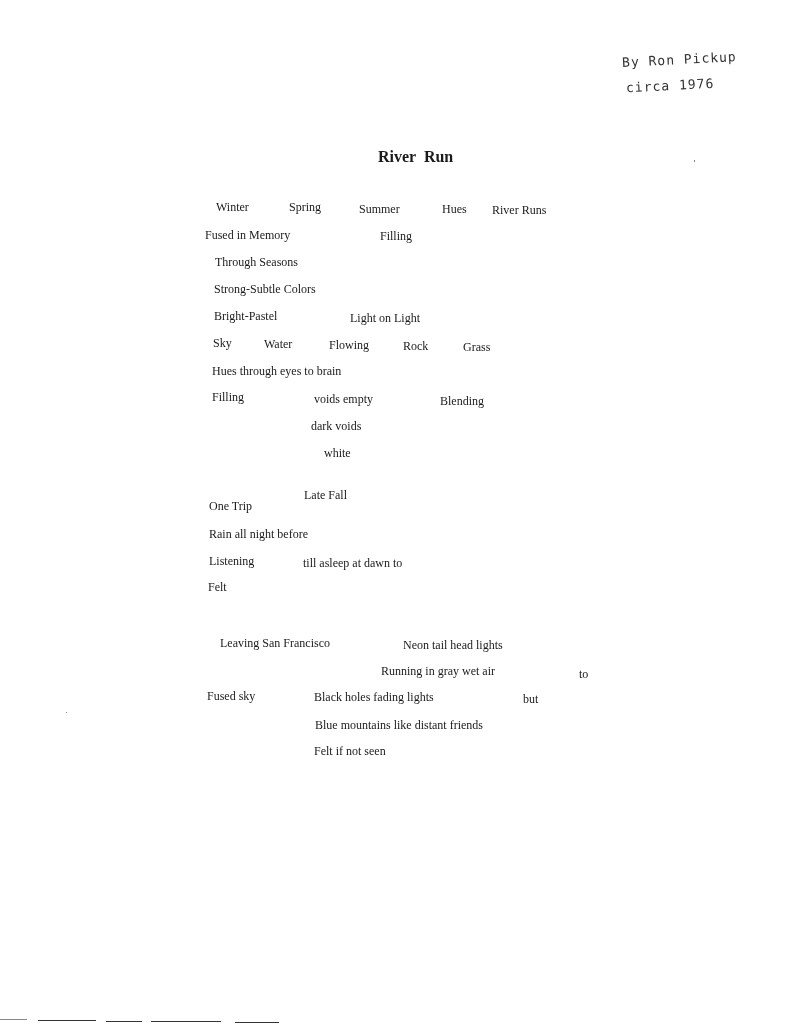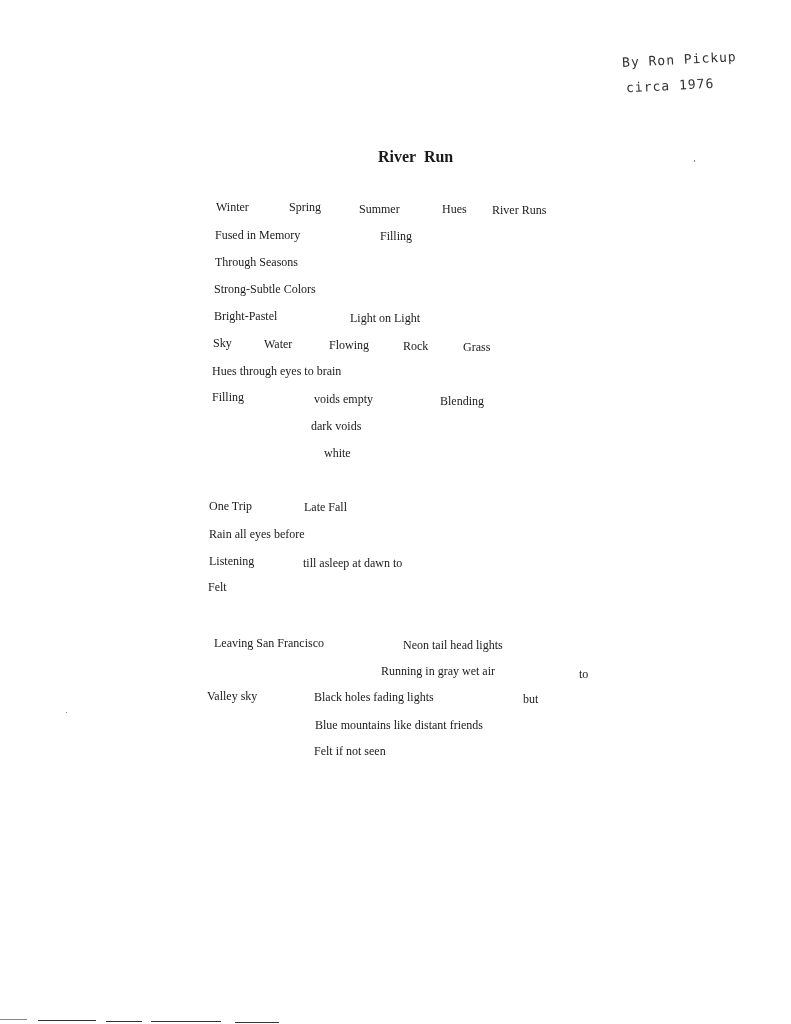--- a/index.html
+++ b/index.html
@@ -20,21 +20,21 @@
 
 <div class="title">River Run</div>
 
 <div>
   <span class="w" style="left:216px;top:200px">Winter</span>
   <span class="w" style="left:289px;top:200px">Spring</span>
   <span class="w" style="left:359px;top:202px">Summer</span>
   <span class="w" style="left:442px;top:202px">Hues</span>
   <span class="w" style="left:492px;top:203px">River Runs</span>
 
-  <span class="w" style="left:215px;top:228px">Fused in Memory</span>
+  <span class="w" style="left:205px;top:228px">Fused in Memory</span>
   <span class="w" style="left:380px;top:229px">Filling</span>
 
   <span class="w" style="left:215px;top:255px">Through Seasons</span>
   <span class="w" style="left:214px;top:282px">Strong-Subtle Colors</span>
 
   <span class="w" style="left:214px;top:309px">Bright-Pastel</span>
   <span class="w" style="left:350px;top:311px">Light on Light</span>
 
   <span class="w" style="left:213px;top:336px">Sky</span>
   <span class="w" style="left:264px;top:337px">Water</span>
@@ -47,33 +47,33 @@
   <span class="w" style="left:212px;top:390px">Filling</span>
   <span class="w" style="left:314px;top:392px">voids empty</span>
   <span class="w" style="left:440px;top:394px">Blending</span>
 
   <span class="w" style="left:311px;top:419px">dark voids</span>
   <span class="w" style="left:324px;top:446px">white</span>
 </div>
 
 <div>
   <span class="w" style="left:209px;top:499px">One Trip</span>
-  <span class="w" style="left:304px;top:500px">Late Fall</span>
-  <span class="w" style="left:209px;top:527px">Rain all eyes before</span>
+  <span class="w" style="left:304px;top:488px">Late Fall</span>
+  <span class="w" style="left:209px;top:527px">Rain all night before</span>
   <span class="w" style="left:209px;top:554px">Listening</span>
   <span class="w" style="left:303px;top:556px">till asleep at dawn to</span>
   <span class="w" style="left:208px;top:580px">Felt</span>
 </div>
 
 <div>
-  <span class="w" style="left:214px;top:636px">Leaving San Francisco</span>
+  <span class="w" style="left:220px;top:636px">Leaving San Francisco</span>
   <span class="w" style="left:403px;top:638px">Neon tail head lights</span>
   <span class="w" style="left:381px;top:664px">Running in gray wet air</span>
   <span class="w" style="left:579px;top:667px">to</span>
-  <span class="w" style="left:207px;top:689px">Valley sky</span>
+  <span class="w" style="left:207px;top:689px">Fused sky</span>
   <span class="w" style="left:314px;top:690px">Black holes fading lights</span>
   <span class="w" style="left:523px;top:692px">but</span>
   <span class="w" style="left:315px;top:718px">Blue mountains like distant friends</span>
   <span class="w" style="left:314px;top:744px">Felt if not seen</span>
 </div>
 
 <div class="speck" style="left:694px;top:160px"></div>
 <div class="speck" style="left:66px;top:712px;height:1px"></div>
 
 <div>

